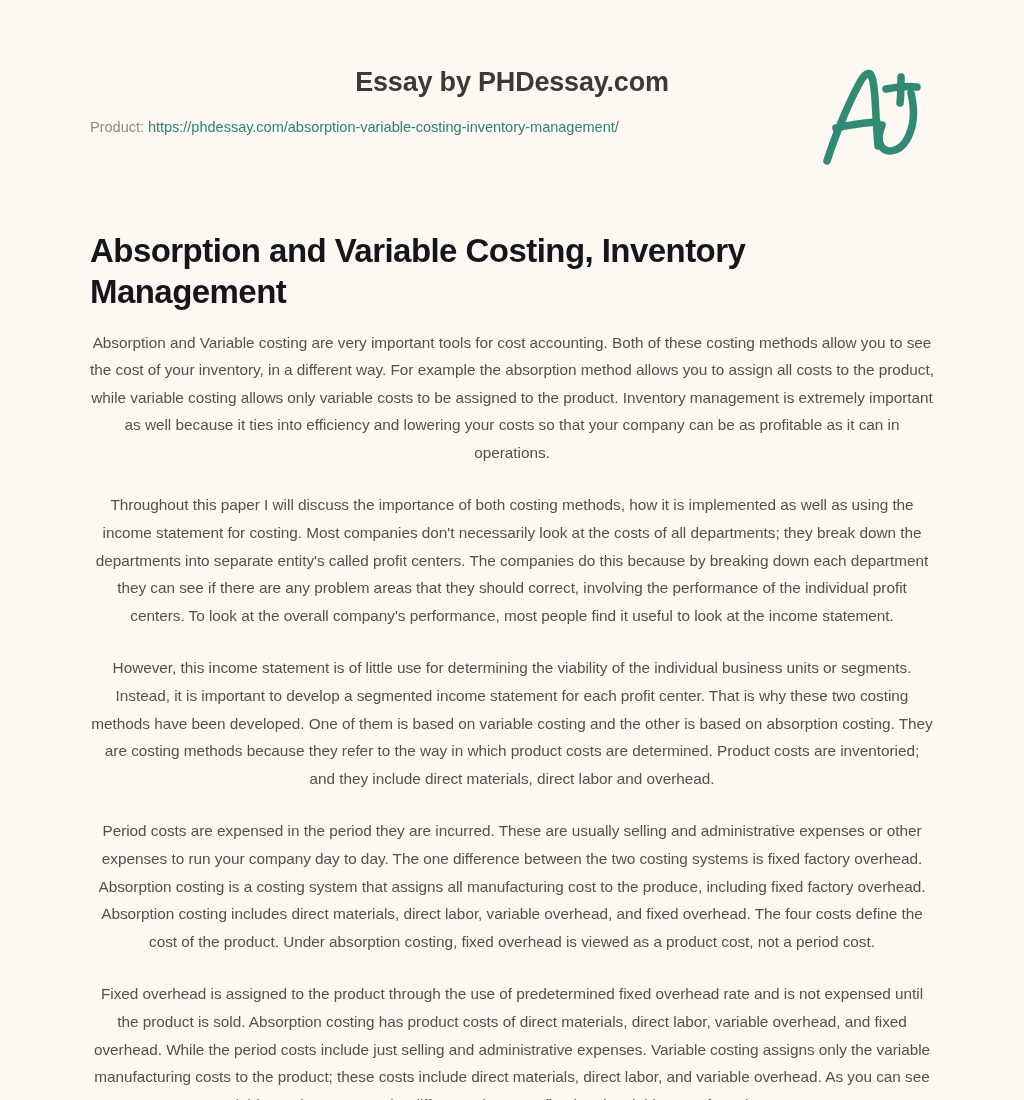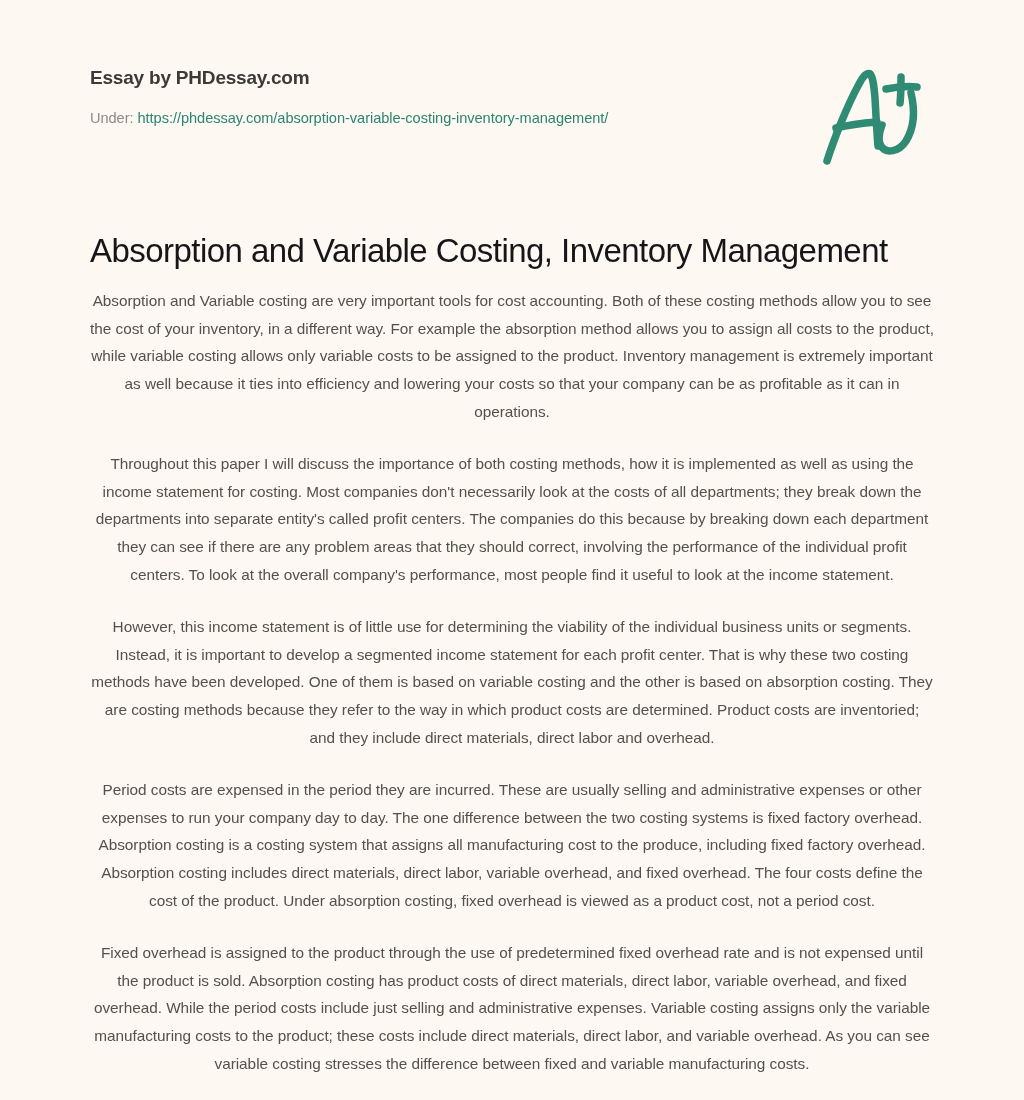--- a/index.html
+++ b/index.html
@@ -25,26 +25,27 @@
     padding: 0 90px;
   }
 
   
   .header {
     position: relative;
     padding-top: 68px;
     height: 100px;
   }
   .brand-line {
-    font-size: 19px;
+    font-size: 27px;
     font-weight: bold;
     color: #3b3a38;
     letter-spacing: -0.2px;
     line-height: 1.1;
     margin: 0;
+    text-align: center;
   }
   .source-line {
     margin: 0;
     padding-top: 21px;
     font-size: 14.6px;
     color: #8d8b88;
     letter-spacing: -0.05px;
     white-space: nowrap;
   }
   .source-link {
@@ -64,21 +65,21 @@
   .logo svg { display: block; }
 
   
   .article {
     padding-top: 62px;
   }
   .article-title {
     margin: 0;
     font-size: 33px;
     line-height: 1.25;
-    font-weight: normal;
+    font-weight: bold;
     color: #16161a;
     letter-spacing: -0.55px;
   }
   .body-copy {
     padding-top: 16px;
   }
   .body-copy p {
     margin: 0 0 25px 0;
     font-size: 15.35px;
     line-height: 27.6px;
@@ -90,21 +91,21 @@
 </style>
 </head>
 <body>
 
 <div class="page">
 
   <div class="header">
     <div class="brand-line">Essay by PHDessay.com</div>
 
     <div class="source-line">
-      <span>Under:</span>
+      <span>Product:</span>
       <a class="source-link" href="#" title="https://phdessay.com/absorption-variable-costing-inventory-management/">https://phdessay.com/absorption-variable-costing-inventory-management/</a>
     </div>
 
     <div class="logo">
       <svg viewBox="0 0 120 105" width="120" height="105" aria-hidden="true">
         <g fill="none" stroke="#2f8b74" stroke-width="7.5" stroke-linecap="round" stroke-linejoin="round">
 
           <path d="M13 99 C20 77 33 44 45 22 C49 14 53 10 56 12"></path>
 
           <path d="M56 12 C59 15 60 24 61 36 C62 54 63 73 64 84"></path>

